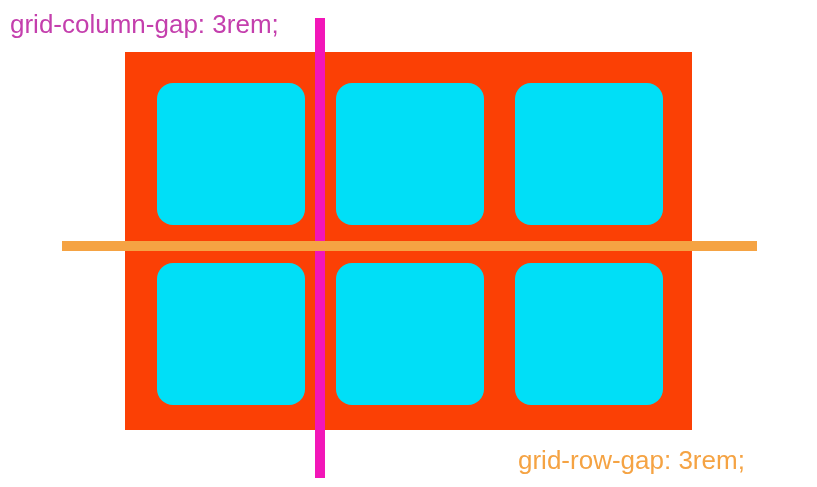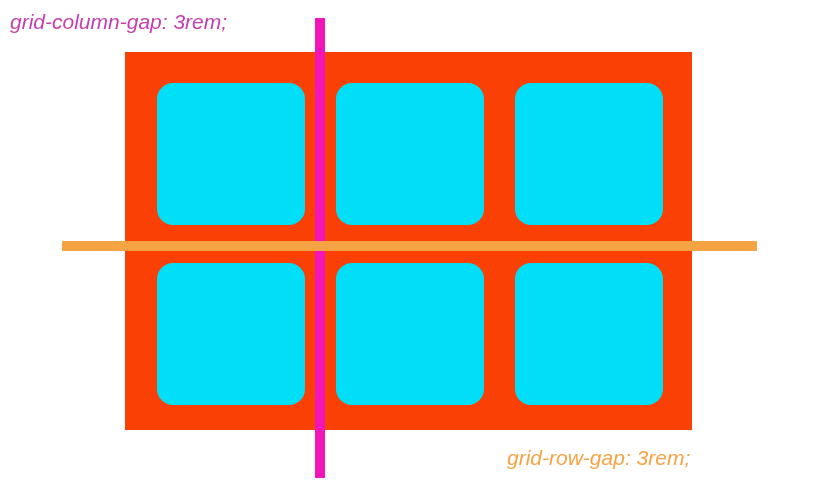--- a/index.html
+++ b/index.html
@@ -9,33 +9,32 @@
   }
   body {
     position: relative;
     width: 817px;
     height: 487px;
     overflow: hidden;
     font-family: "Liberation Sans", sans-serif;
   }
   .label {
     position: absolute;
-    font-size: 21px;
+    font-size: 26px;
     line-height: 1.1;
     letter-spacing: 0px;
     white-space: nowrap;
-    font-style: italic;
   }
   .label-column-gap {
     left: 10px;
     top: 10px;
     color: var(--column-gap-text, #c43fad);
   }
   .label-row-gap {
-    left: 507px;
+    left: 518px;
     top: 446px;
     color: var(--row-gap-text, #f5a343);
   }
   .grid-container {
     position: absolute;
     left: 125px;
     top: 52px;
     width: 567px;
     height: 378px;
     box-sizing: border-box;

